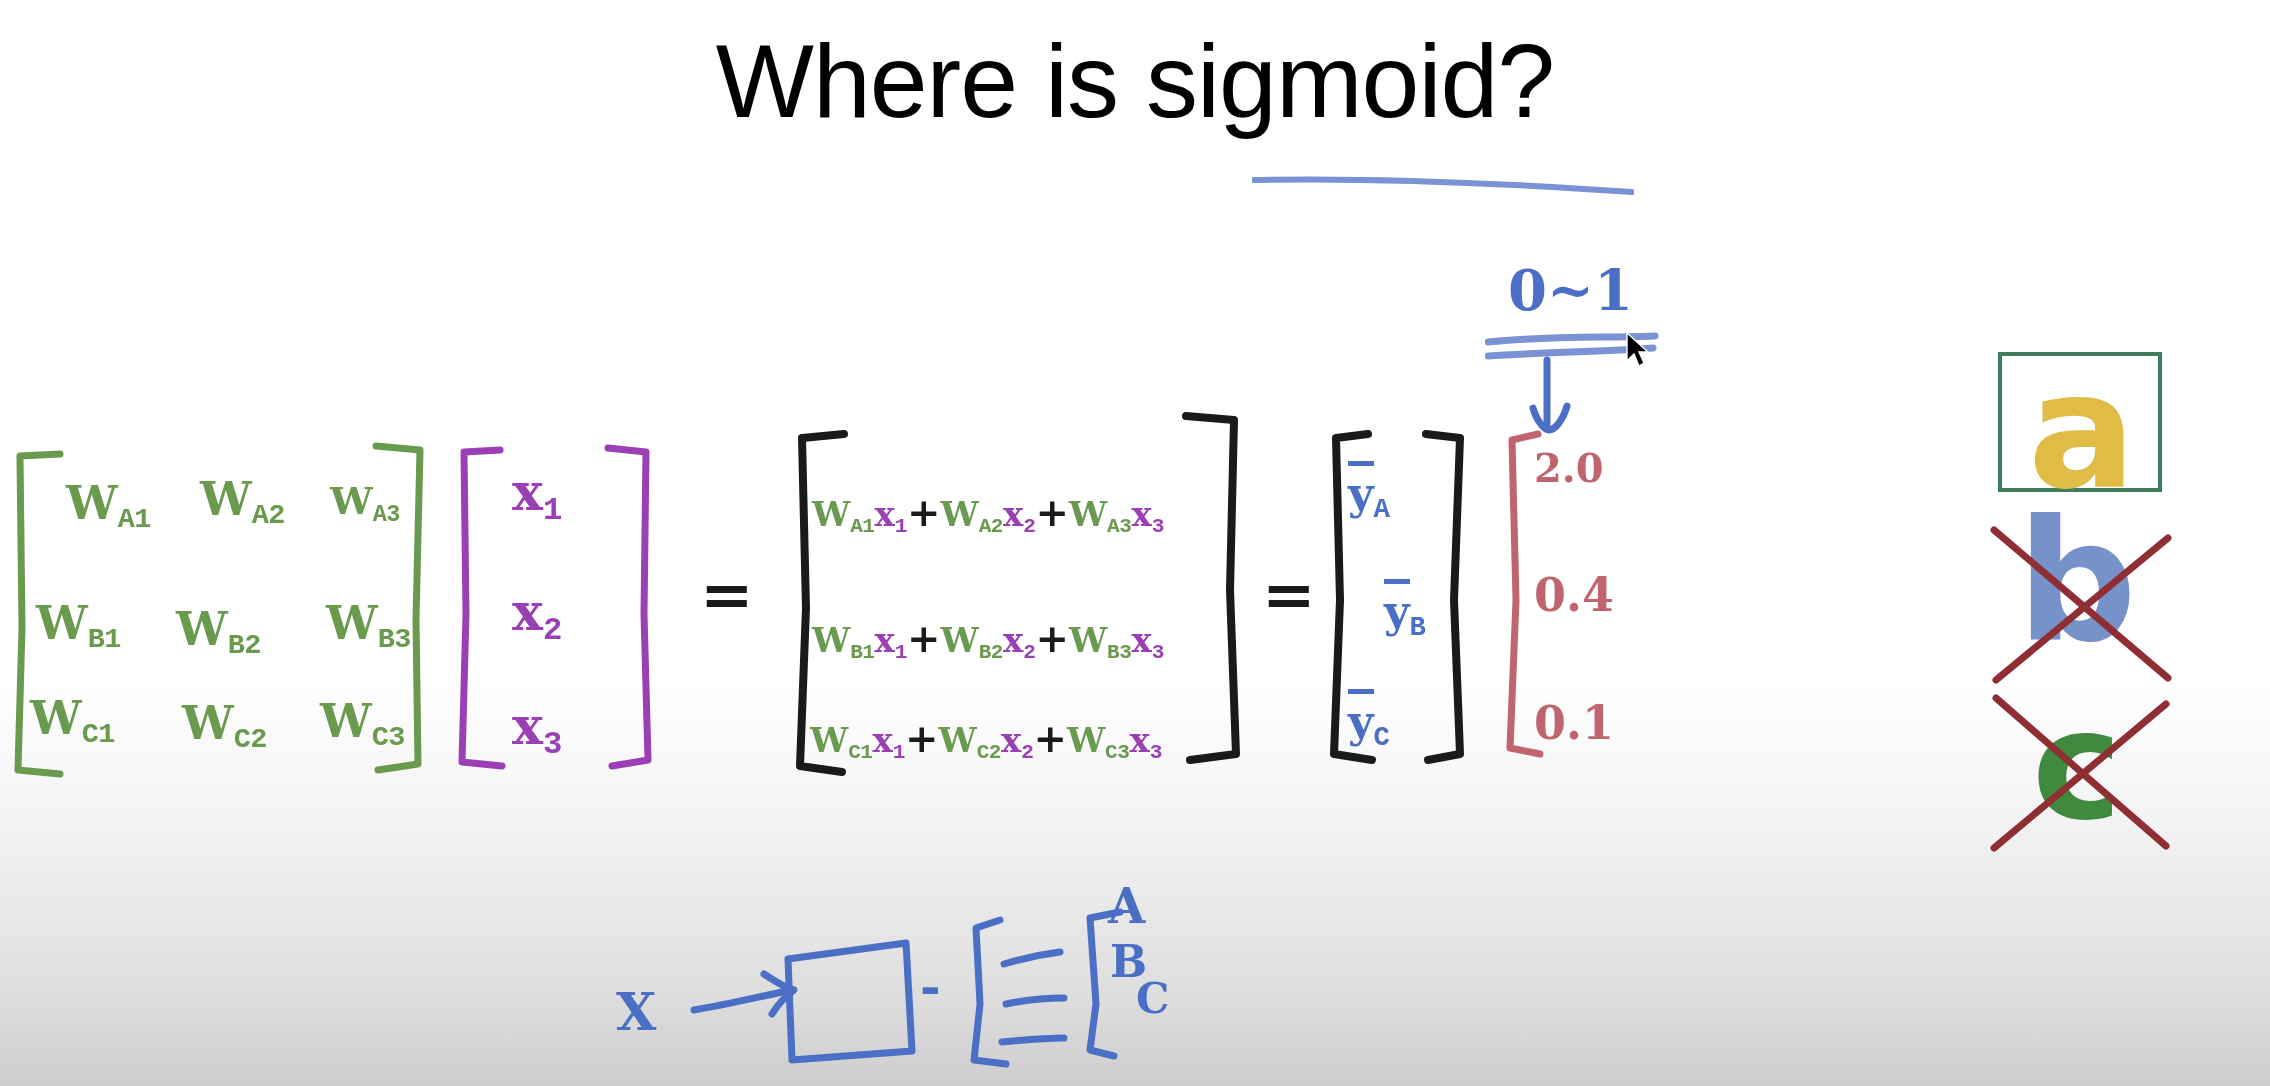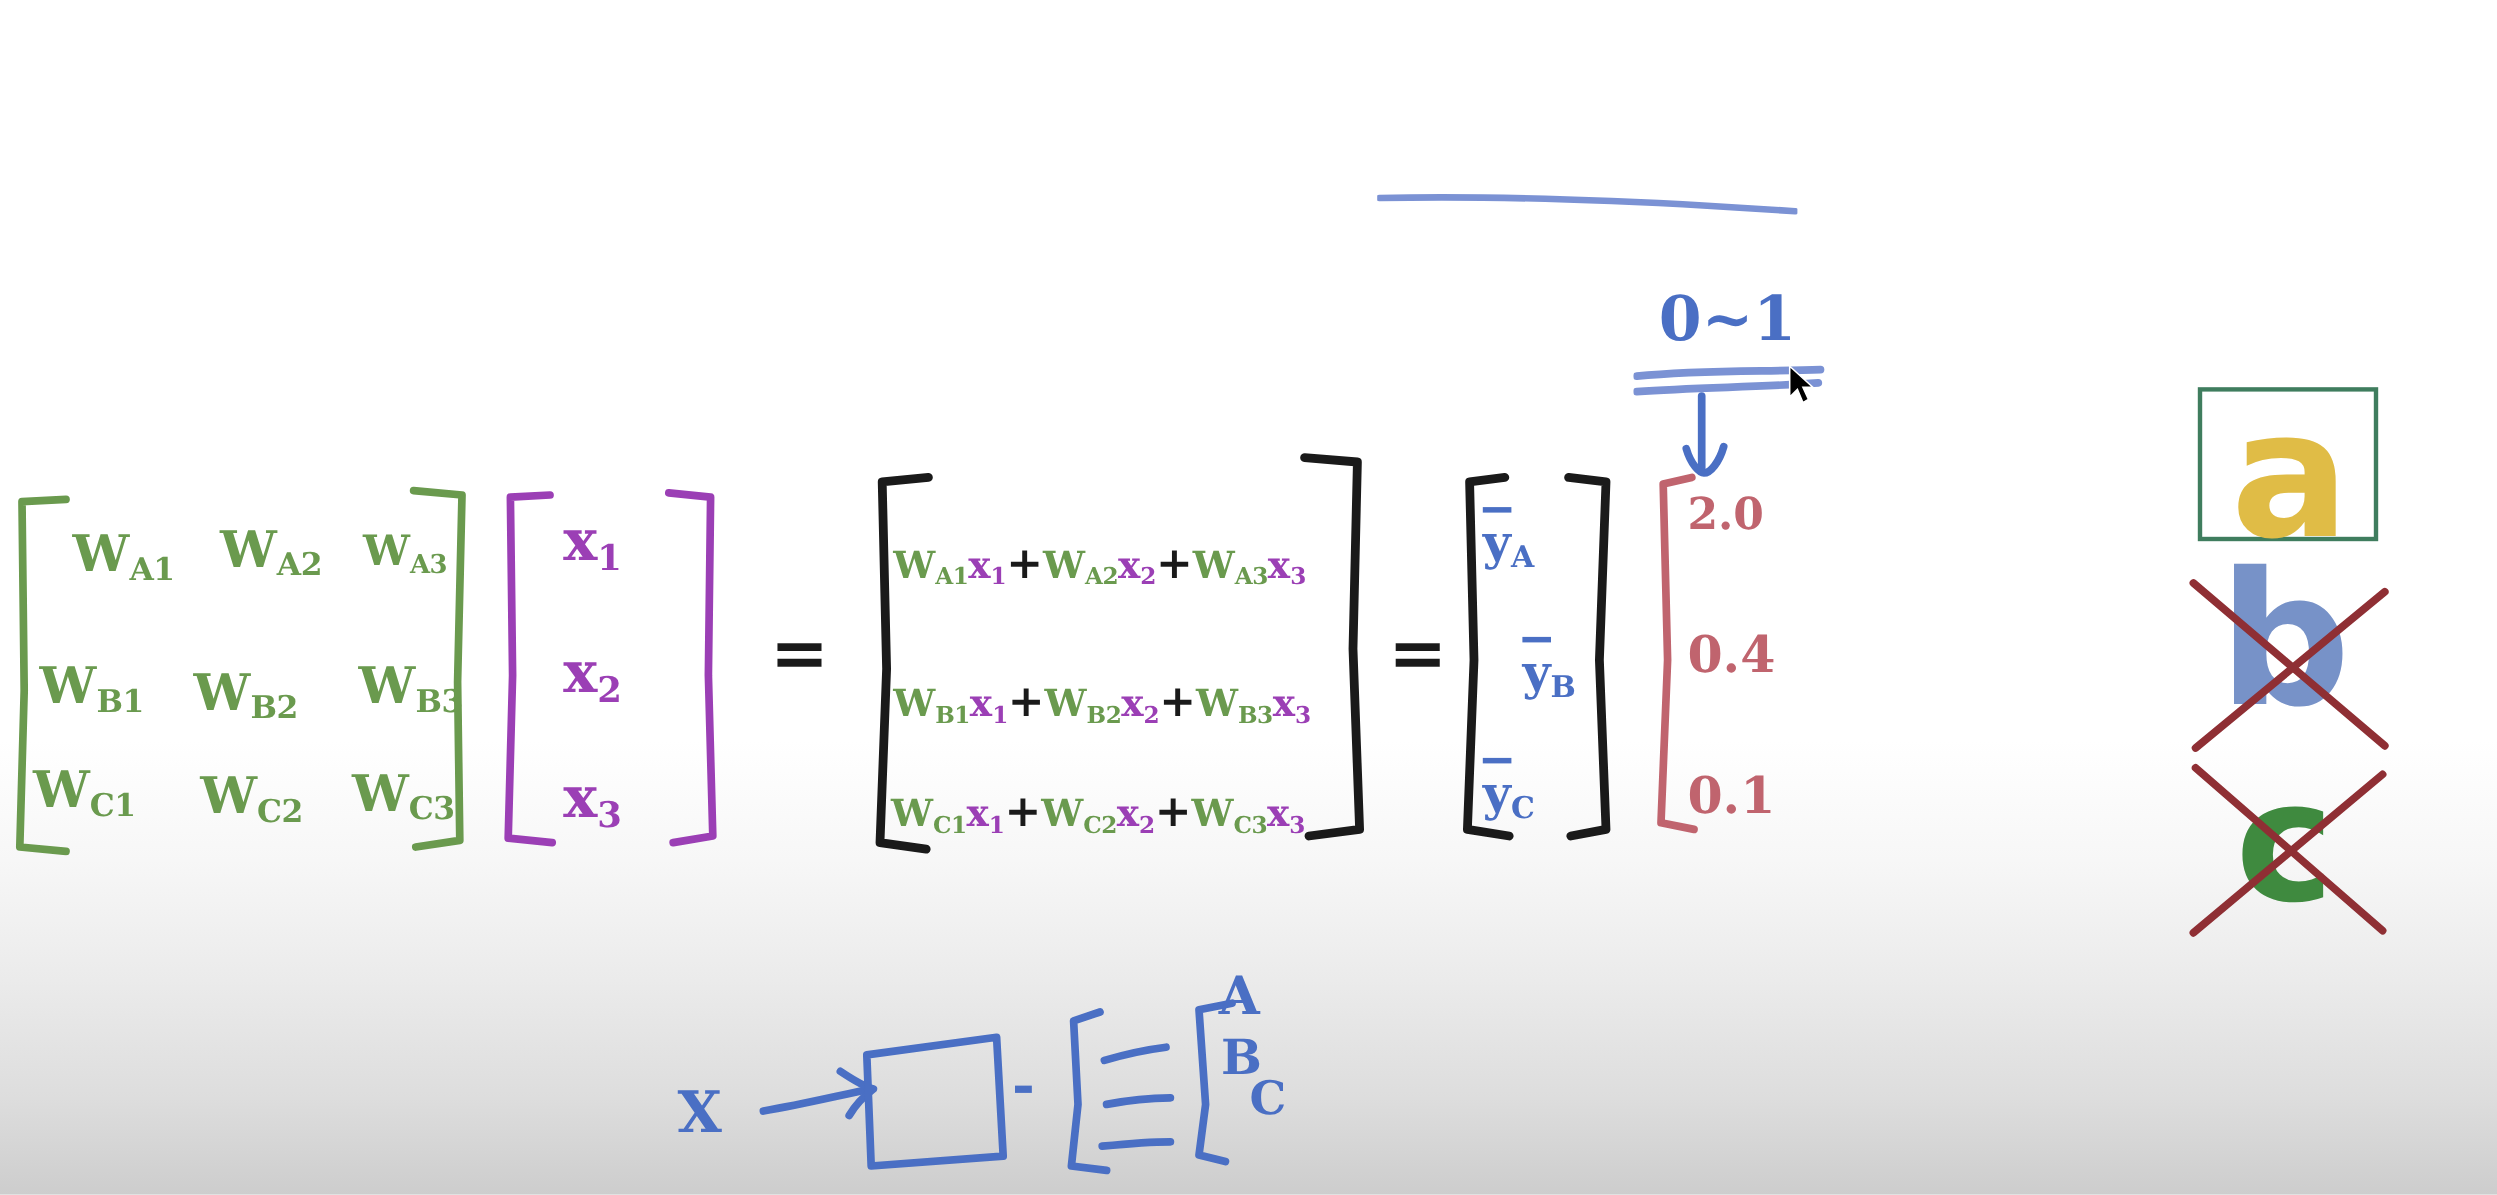--- a/index.html
+++ b/index.html
@@ -58,20 +58,21 @@
   .green  { color: #6a9a4e; }
   .purple { color: #9b3fb5; }
   .blue   { color: #4a6fc4; }
   .red    { color: #c0646e; }
   .black  { color: #1a1a1a; }
 
   sub {
     font-size: 0.62em;
     vertical-align: -0.28em;
     letter-spacing: -0.5px;
+    font-family: Liberation Mono, monospace;
   }
 
   
   .bracket {
     position: absolute;
     overflow: visible;
   }
 
   
   .cell {
@@ -112,20 +113,21 @@
     width: 26px;
     height: 36px;
     overflow: visible;
   }
 </style>
 </head>
 <body>
 
 <div class="slide">
 
+  <div class="title">Where is sigmoid?</div>
 
   <div class="title-underline">
     <svg width="382" height="20" viewBox="0 0 382 20">
       <path d="M2,4 C90,2 210,6 300,11 C330,13 360,15 380,16" stroke="#7b92d4" stroke-width="6" fill="none" stroke-linecap="round"></path>
     </svg>
   </div>
 
   <div class="hw blue" style="position:absolute; left:1508px; top:262px; font-size:56px;">0~1</div>
 
   <div style="position:absolute; left:1485px; top:330px;">

